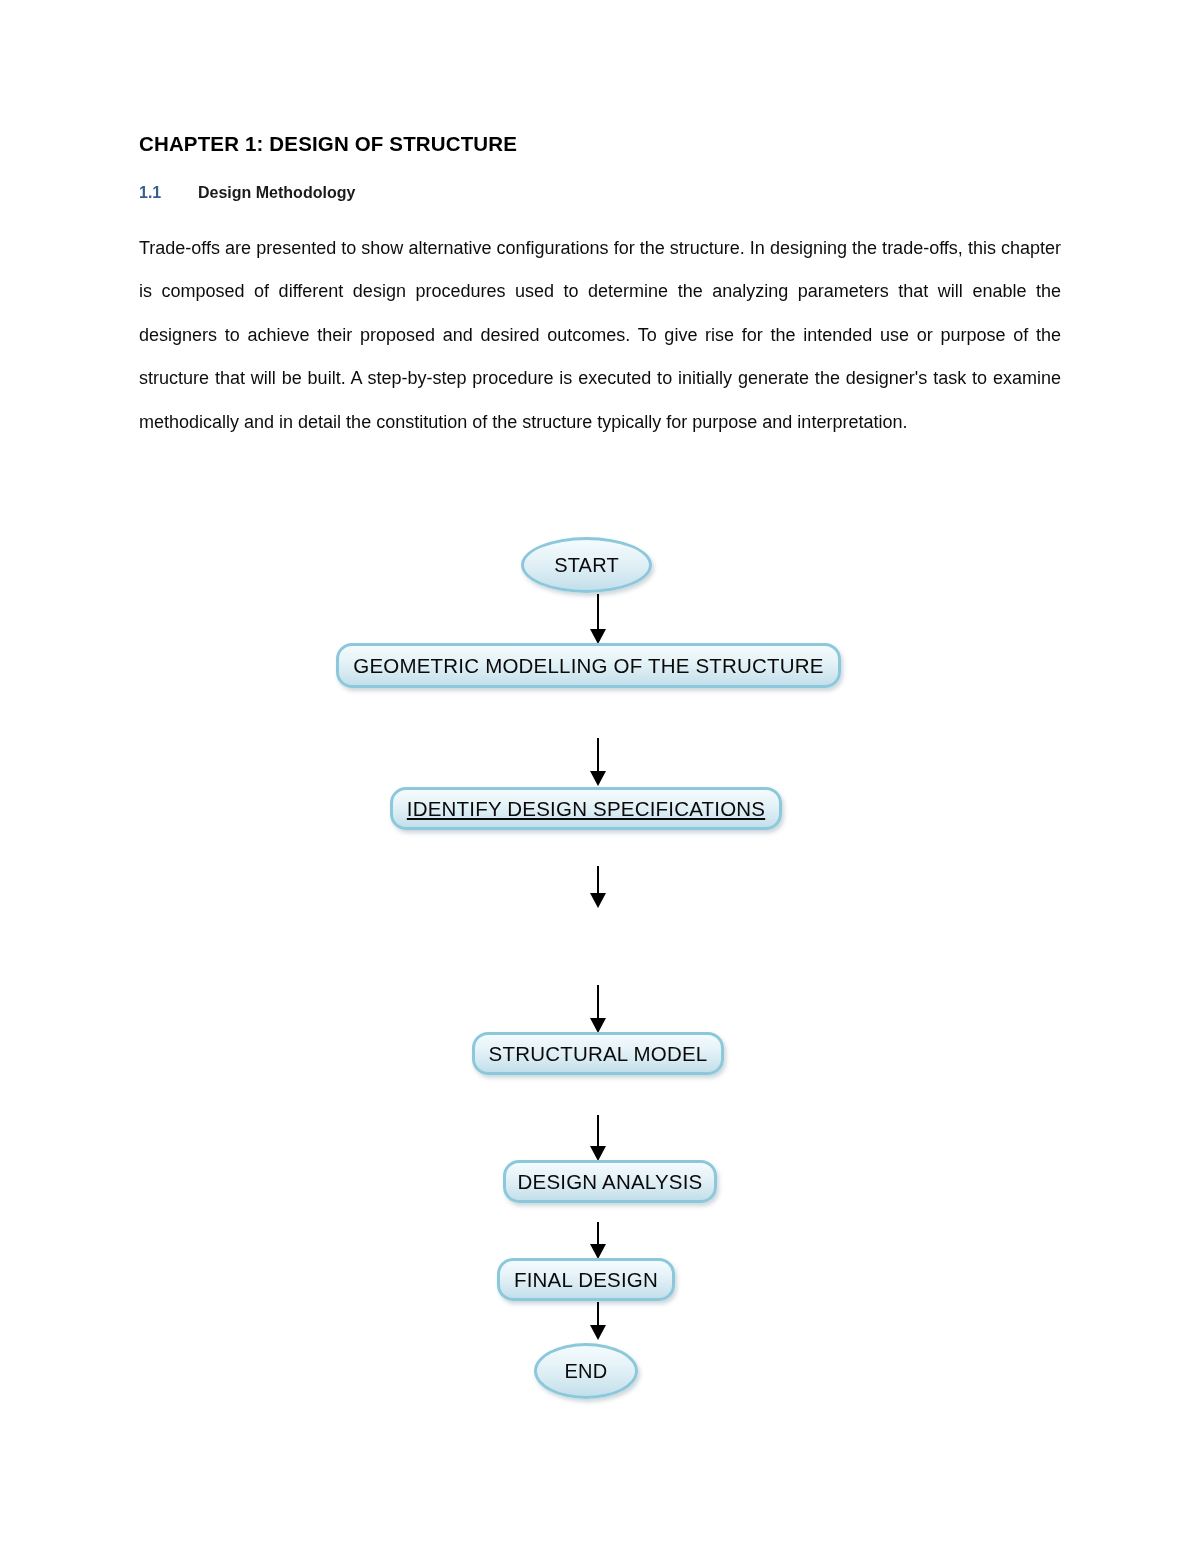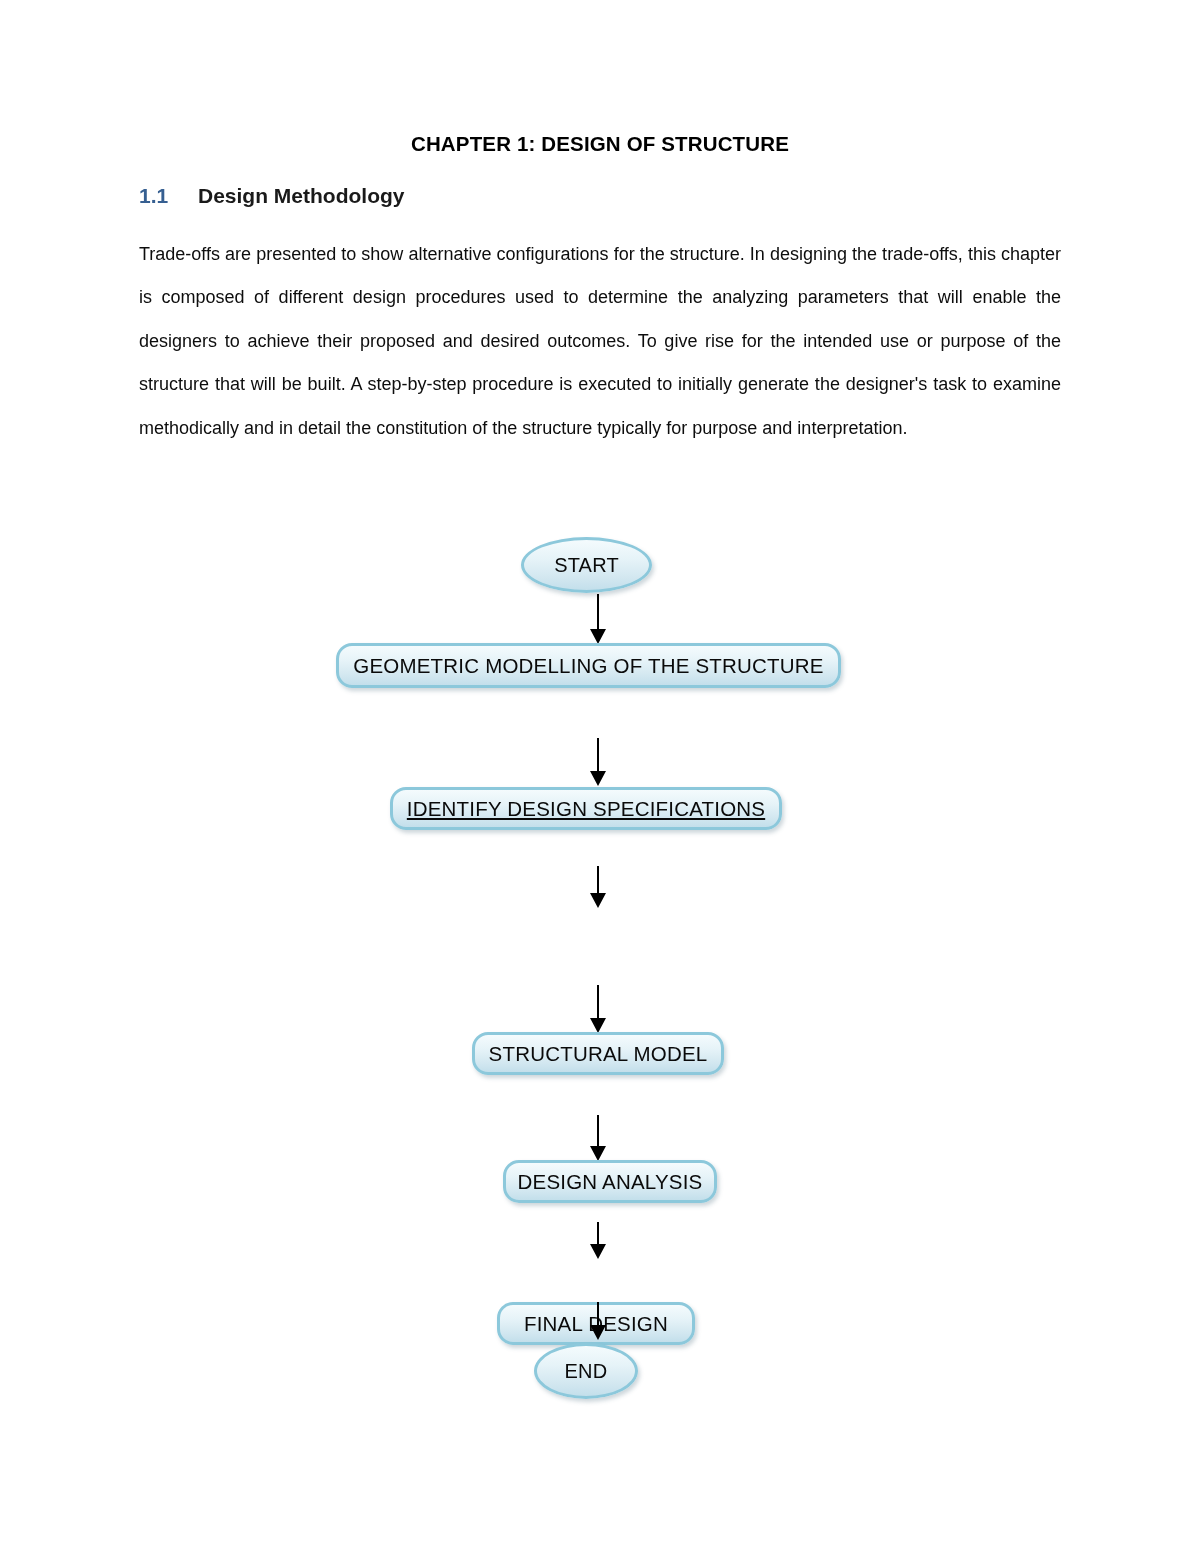--- a/index.html
+++ b/index.html
@@ -30,31 +30,31 @@
   .text-col {
     position: absolute;
     left: 139px;
     top: 131px;
     width: 922px;
   }
 
   .chapter-title {
     font-size: 20.5px;
     font-weight: bold;
-    text-align: center;
+    text-align: left;
     letter-spacing: 0.15px;
     margin: 0;
     line-height: 1.25;
     color: #000;
   }
 
   .heading2 {
     margin: 0;
     padding-top: 26px;
-    font-size: 21px;
+    font-size: 16px;
     font-weight: bold;
     line-height: 1.2;
     white-space: nowrap;
   }
   .heading2 .num {
     color: #365f91;
     display: inline-block;
     width: 59px;
   }
   .heading2 .txt {
@@ -187,21 +187,21 @@
 
     <div class="node proc" style="left:478px; top:1160px; width:214px; height:43px; font-size:20.5px;margin-left:25px;">
       <span class="node-label">DESIGN ANALYSIS</span>
     </div>
 
     <div class="arrow" style="left:588px; top:1222px; width:20px; height:37px;">
       <div class="shaft" style="height:24px;"></div>
       <div class="head"></div>
     </div>
 
-    <div class="node proc" style="left:497px; top:1258px; width:198px; height:43px; font-size:20.5px;margin-top:44px;">
+    <div class="node proc" style="left:497px; top:1258px; width:178px; height:43px; font-size:20.5px;">
       <span class="node-label">FINAL DESIGN</span>
     </div>
 
     <div class="arrow" style="left:588px; top:1302px; width:20px; height:38px;">
       <div class="shaft" style="height:24px;"></div>
       <div class="head"></div>
     </div>
 
     <div class="node term" style="left:534px; top:1343px; width:104px; height:56px; font-size:20px;">
       <span class="node-label">END</span>

